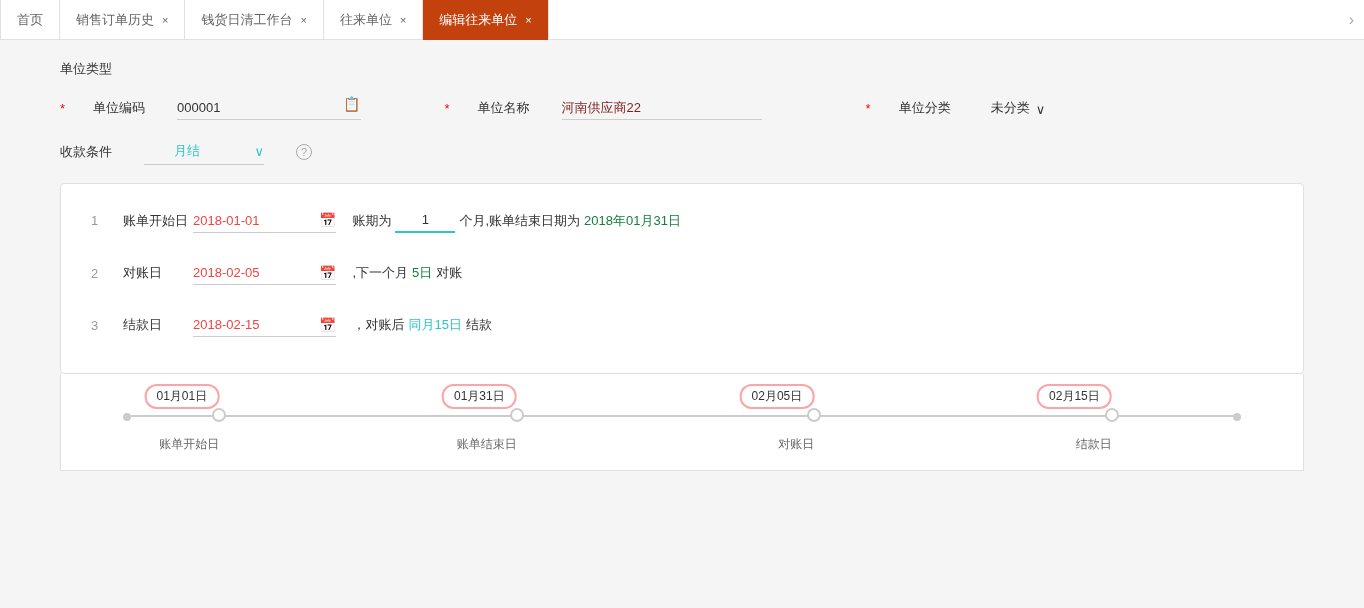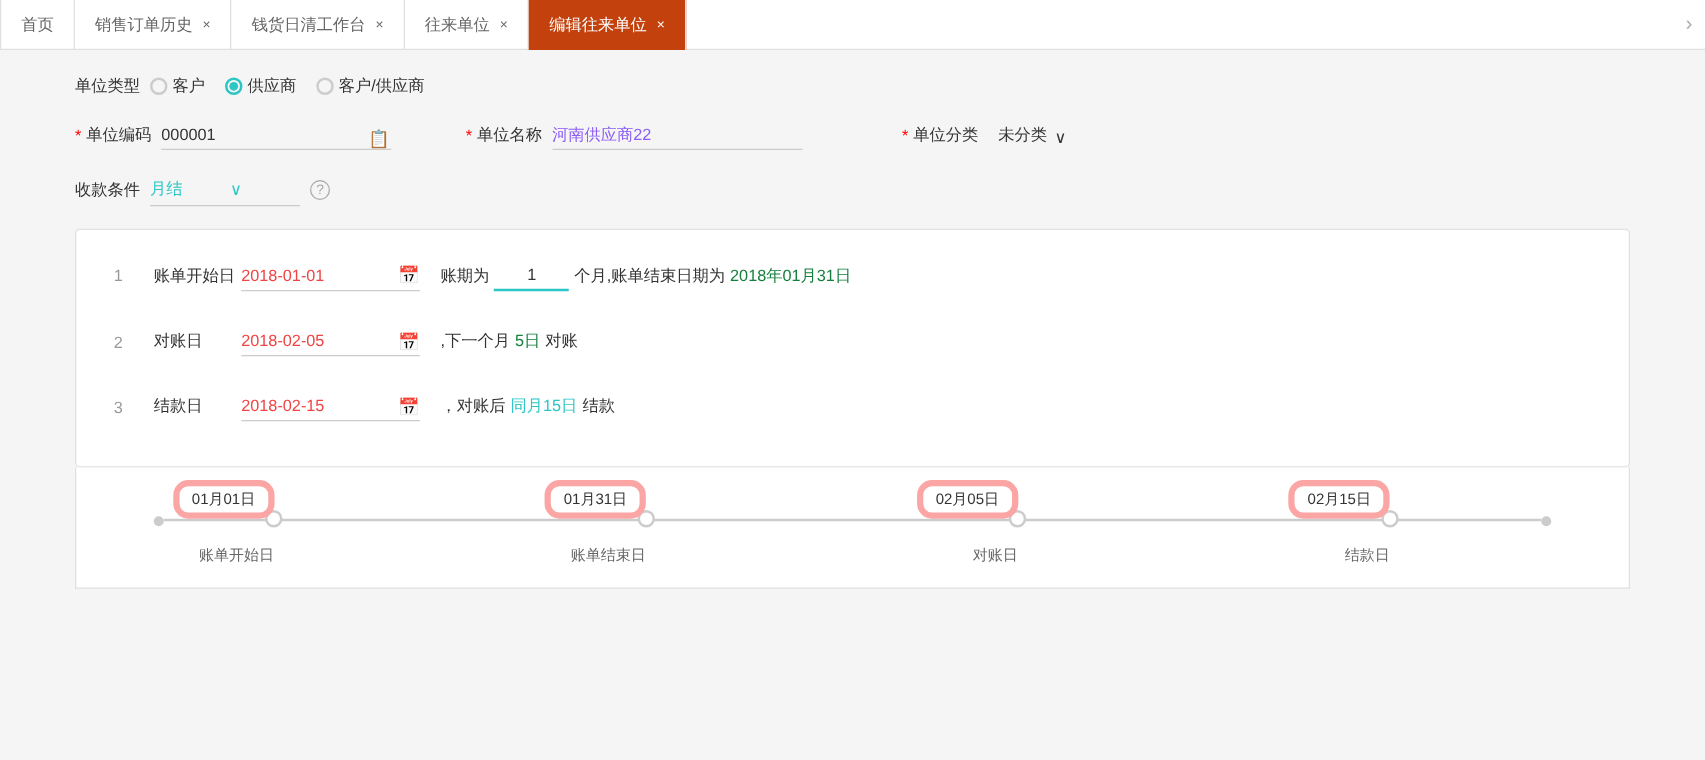--- a/index.html
+++ b/index.html
@@ -49,20 +49,21 @@
       padding: 20px 60px;
       background: #f5f5f5;
       min-height: calc(100vh - 40px);
     }
 
     
     .form-row {
       display: flex;
       align-items: center;
       margin-bottom: 18px;
+      gap: 24px;
     }
     .form-label {
       color: #333;
       font-size: 13px;
       margin-right: 8px;
       white-space: nowrap;
     }
     .required-star {
       color: #f00;
       margin-right: 4px;
@@ -98,21 +99,21 @@
       background: #2cc6c6;
       border-radius: 50%;
       position: absolute;
       top: 50%;
       left: 50%;
       transform: translate(-50%, -50%);
     }
 
     .input-with-icon {
       display: flex;
-      align-items: flex-end;
+      align-items: flex-start;
       border-bottom: 1px solid #ccc;
       margin-right: 40px;
     }
     .input-with-icon input {
       border: none;
       outline: none;
       padding: 4px 0;
       font-size: 13px;
       color: #333;
       width: 160px;
@@ -125,39 +126,40 @@
       cursor: pointer;
     }
 
     .select-field {
       display: flex;
       align-items: center;
       border-bottom: 1px solid #ccc;
       padding: 4px 0;
       cursor: pointer;
       min-width: 120px;
+      text-align: right;
     }
     .select-field span {
       color: #2cc6c6;
       font-size: 13px;
       flex: 1;
     }
     .chevron-icon {
       color: #aaa;
       font-size: 12px;
       margin-left: 8px;
     }
 
     .unit-name-input {
       border: none;
       border-bottom: 1px solid #ccc;
       outline: none;
       padding: 4px 0;
       font-size: 13px;
-      color: #8b5cf6;
+      color: #7f1d1d;
       width: 200px;
       background: transparent;
     }
 
     .unit-classify {
       display: flex;
       align-items: center;
     }
     .unit-classify-dropdown {
       display: flex;
@@ -298,21 +300,21 @@
       height: 14px;
       border-radius: 50%;
       border: 2px solid #ccc;
       background: #fff;
     }
     .timeline-label-box {
       position: absolute;
       top: -24px;
       transform: translateX(-50%);
       background: #fff;
-      border: 5px solid #fca5a5;
+      border: 2px solid #fca5a5;
       border-radius: 12px;
       padding: 2px 10px;
       font-size: 12px;
       color: #333;
       white-space: nowrap;
     }
     .timeline-sublabel {
       position: absolute;
       top: 28px;
       transform: translateX(-50%);
@@ -363,34 +365,20 @@
     <span>编辑往来单位</span>
     <span class="close-icon">×</span>
   </div>
   <div class="tab-arrow">›</div>
 </div>
 
 <div class="main-content">
 
   <div class="form-row">
     <span class="form-label">单位类型</span>
-    <div class="radio-group">
-      <div class="radio-item">
-        <span class="radio-circle"></span>
-        <span>客户</span>
-      </div>
-      <div class="radio-item">
-        <span class="radio-circle checked"></span>
-        <span>供应商</span>
-      </div>
-      <div class="radio-item">
-        <span class="radio-circle"></span>
-        <span>客户/供应商</span>
-      </div>
-    </div>
   </div>
 
   <div class="form-row">
     <span class="required-star">*</span>
     <span class="form-label">单位编码</span>
     <div class="input-with-icon" style="margin-right:60px;">
       <input type="text" value="000001" style="">
       <span class="calendar-icon">📋</span>
     </div>
 

